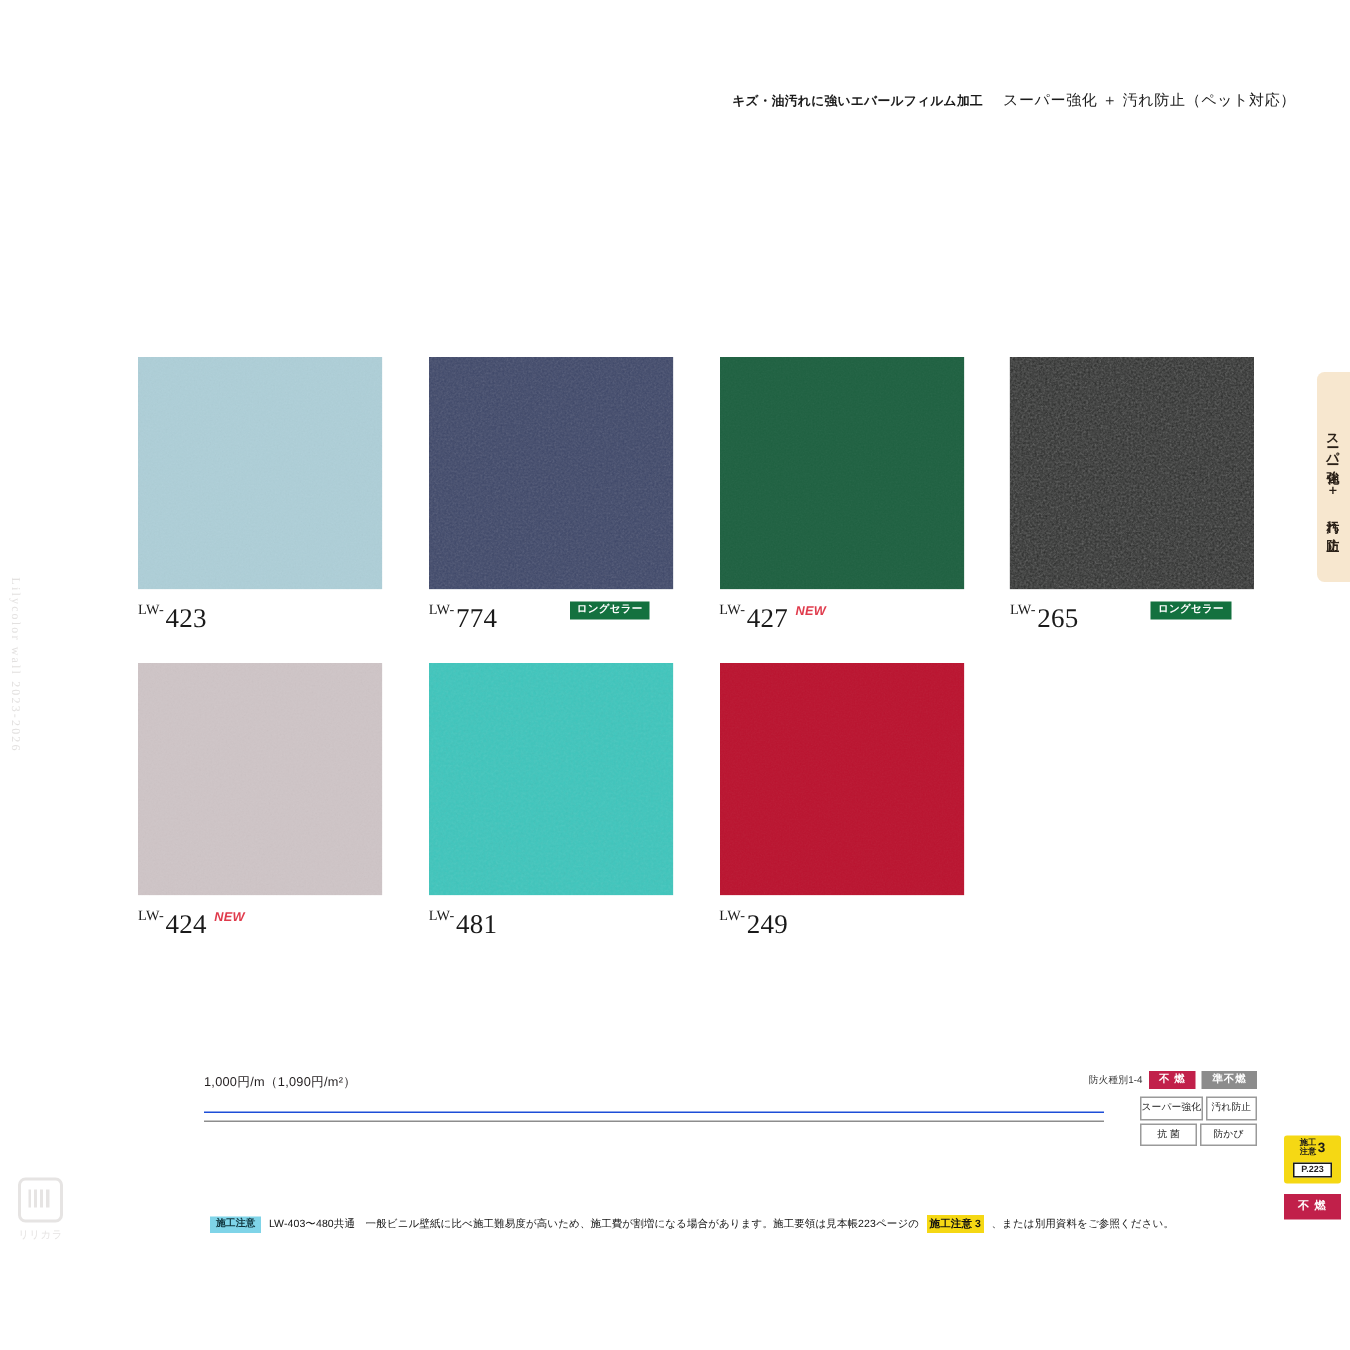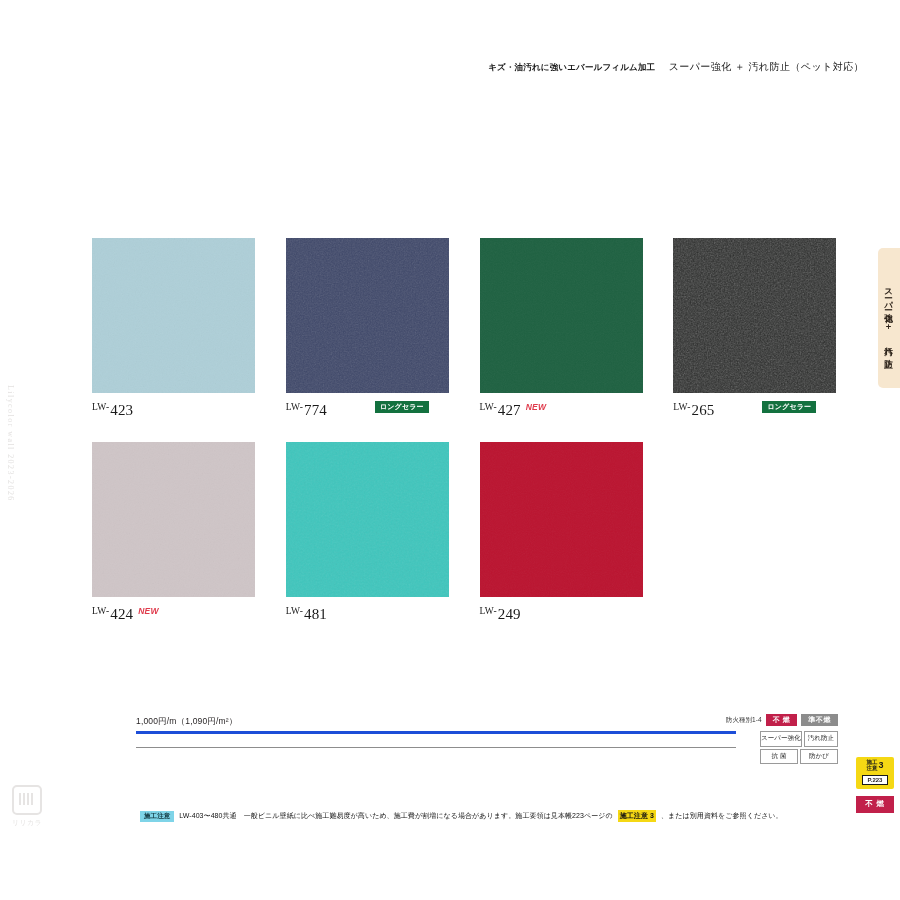--- a/index.html
+++ b/index.html
@@ -143,21 +143,21 @@
     height: 16px;
     white-space: nowrap;
   }
   .code-prefix {
     font-size: 9.5px;
     letter-spacing: 0.02em;
     color: #1a1a1a;
     font-family: "Liberation Serif", serif;
   }
   .code-num {
-    font-size: 15px;
+    font-size: 18px;
     color: #1a1a1a;
     font-family: "Liberation Serif", serif;
     letter-spacing: 0.01em;
     margin-left: 1px;
   }
   .badge-new {
     font-size: 8.5px;
     font-weight: 700;
     color: #e03b4c;
     margin-left: 5px;
@@ -179,22 +179,22 @@
 
   
   .price-block {
     position: absolute;
     left: 136px;
     top: 716px;
     width: 600px;
   }
   .price-line {
     font-size: 8.5px;
-    padding-bottom: 3px;
-    border-bottom: 3px solid #1d4ed8;
+    padding-bottom: 13px;
+    border-bottom: 1px solid #1d4ed8;
     letter-spacing: 0.02em;
   }
   .width-line {
     font-size: 8.5px;
     padding-top: 4px;
     letter-spacing: 0.04em;
   }
   .rule-under {
     position: absolute;
     left: 136px;

